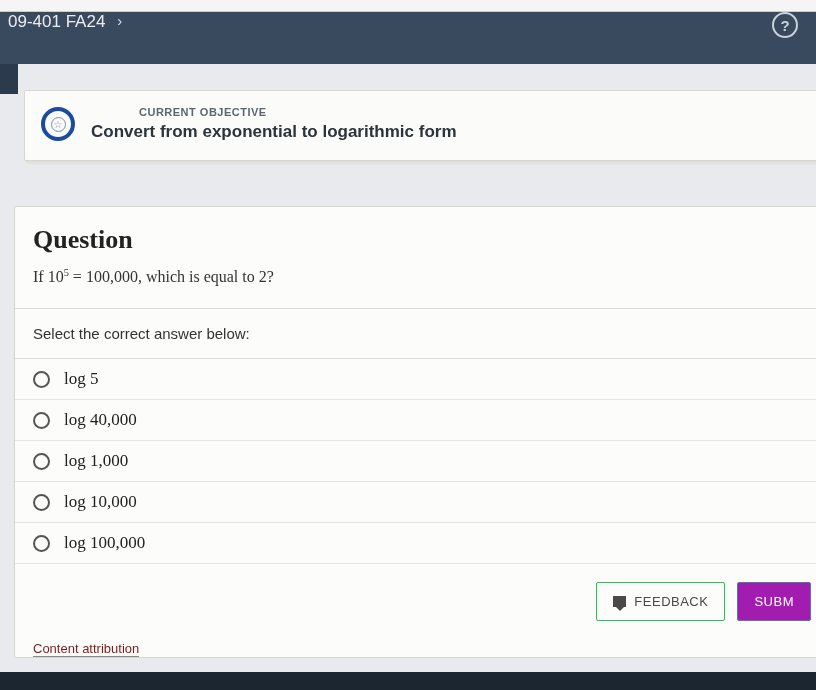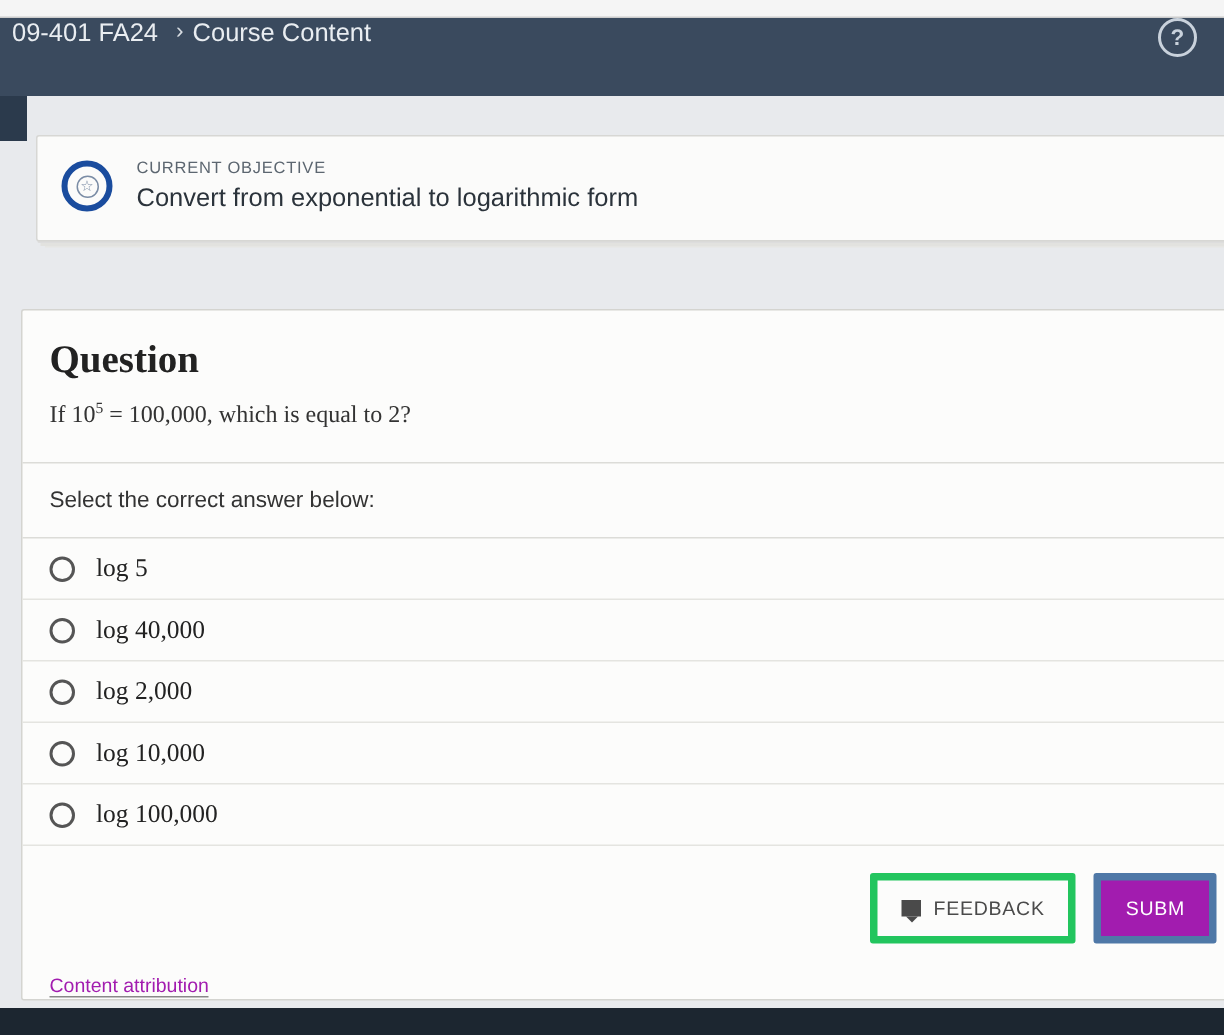--- a/index.html
+++ b/index.html
@@ -72,26 +72,28 @@
     .objective-icon .inner {
       width: 15px; height: 15px; border-radius: 50%;
       border: 1.5px solid #7a8ca5;
       display:flex;align-items:center;justify-content:center;
       font-size:10px;color:#7a8ca5;
     }
     .objective-label {
       font-size: 11px;
       letter-spacing: .5px;
       color: #5c6670;
-      font-weight: 400;
+      font-weight: 700;
       margin-bottom: 4px;
+      margin-left: 48px;
     }
     .objective-text {
       font-size: 17px;
       color: #2b333b;
+      font-weight: bold;
     }
     .question-card {
       position: absolute;
       top: 206px;
       left: 14px;
       right: -6px;
       background: #fcfcfb;
       border: 1px solid #d4d4d0;
       border-radius: 2px;
       padding-top: 18px;
@@ -136,21 +138,21 @@
     .footer-actions {
       display: flex;
       justify-content: flex-end;
       gap: 12px;
       padding: 18px 10px 8px 18px;
     }
     .btn {
       font-size: 13px;
       letter-spacing: .5px;
       padding: 11px 16px;
-      border: 5px solid #22c55e;
+      border: 1px solid #22c55e;
       background: #fcfcfb;
       color: #4a4a4a;
       cursor: pointer;
       display: flex; align-items: center; gap: 8px;
       border-radius: 2px;
     }
     .btn.primary {
       background: #a21caf;
       border-color: #4f78a7;
       color: #fff;
@@ -163,42 +165,41 @@
     .feedback-ico::after {
       content:"";
       position:absolute;
       bottom:-4px; left:3px;
       border-left:4px solid transparent;
       border-right:4px solid transparent;
       border-top:4px solid #4a4a4a;
     }
     .attribution {
       font-size: 13px;
-      color: #a21caf;
+      color: #7f1d1d;
       border-bottom: 1px solid #888;
       display: inline-block;
       margin: 12px 0 0 18px;
       cursor: pointer;
     }
     .bottom-dark {
       position: absolute;
       left: 0; right: 0; bottom: 0;
       height: 18px;
       background: #1c2630;
     }
   </style>
 </head>
 <body>
 
 <div class="url-hint"></div>
 
 <div class="topbar">
   <span class="crumb-chunk">09-401 FA24</span>
   <span class="chevron">›</span>
-  <span class="crumb-chunk">Course Content</span>
   <div class="help-icon">?</div>
 </div>
 
 <div class="dark-tab"></div>
 
 <div class="objective-card">
   <div class="objective-icon">
     <div class="inner">☆</div>
   </div>
   <div>
@@ -217,21 +218,21 @@
   <div class="option-row">
     <span class="radio"></span>
     <span>log 5</span>
   </div>
   <div class="option-row">
     <span class="radio"></span>
     <span>log 40,000</span>
   </div>
   <div class="option-row">
     <span class="radio"></span>
-    <span>log 2,000</span>
+    <span>log 1,000</span>
   </div>
   <div class="option-row">
     <span class="radio"></span>
     <span>log 10,000</span>
   </div>
   <div class="option-row">
     <span class="radio"></span>
     <span>log 100,000</span>
   </div>
 

